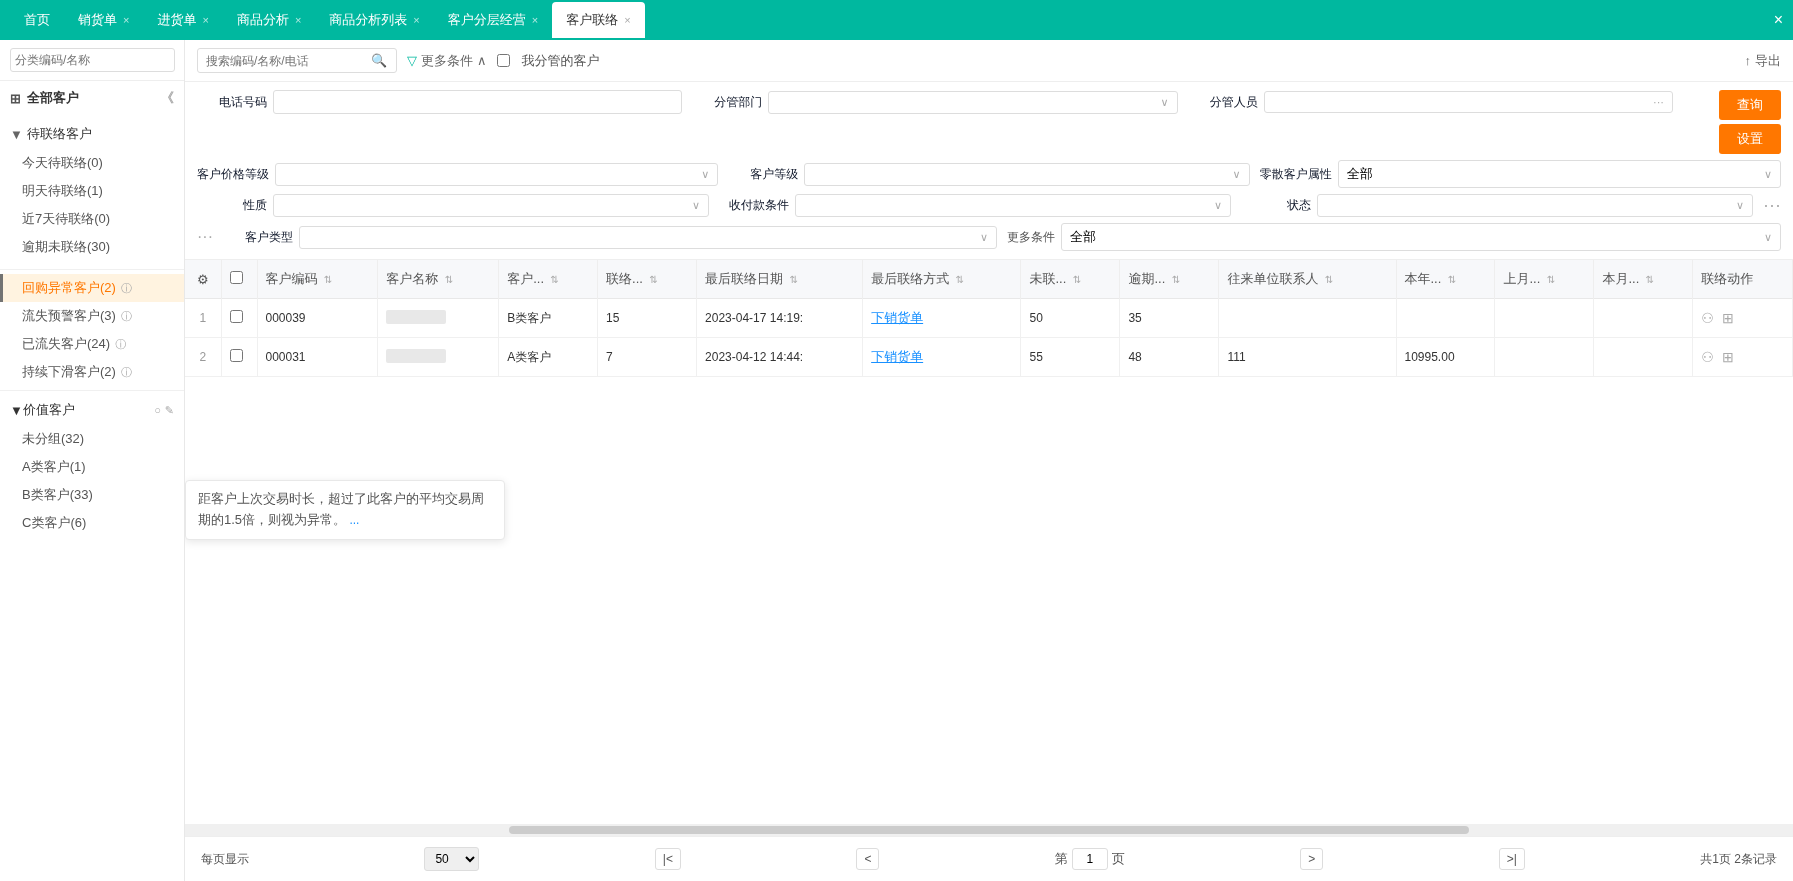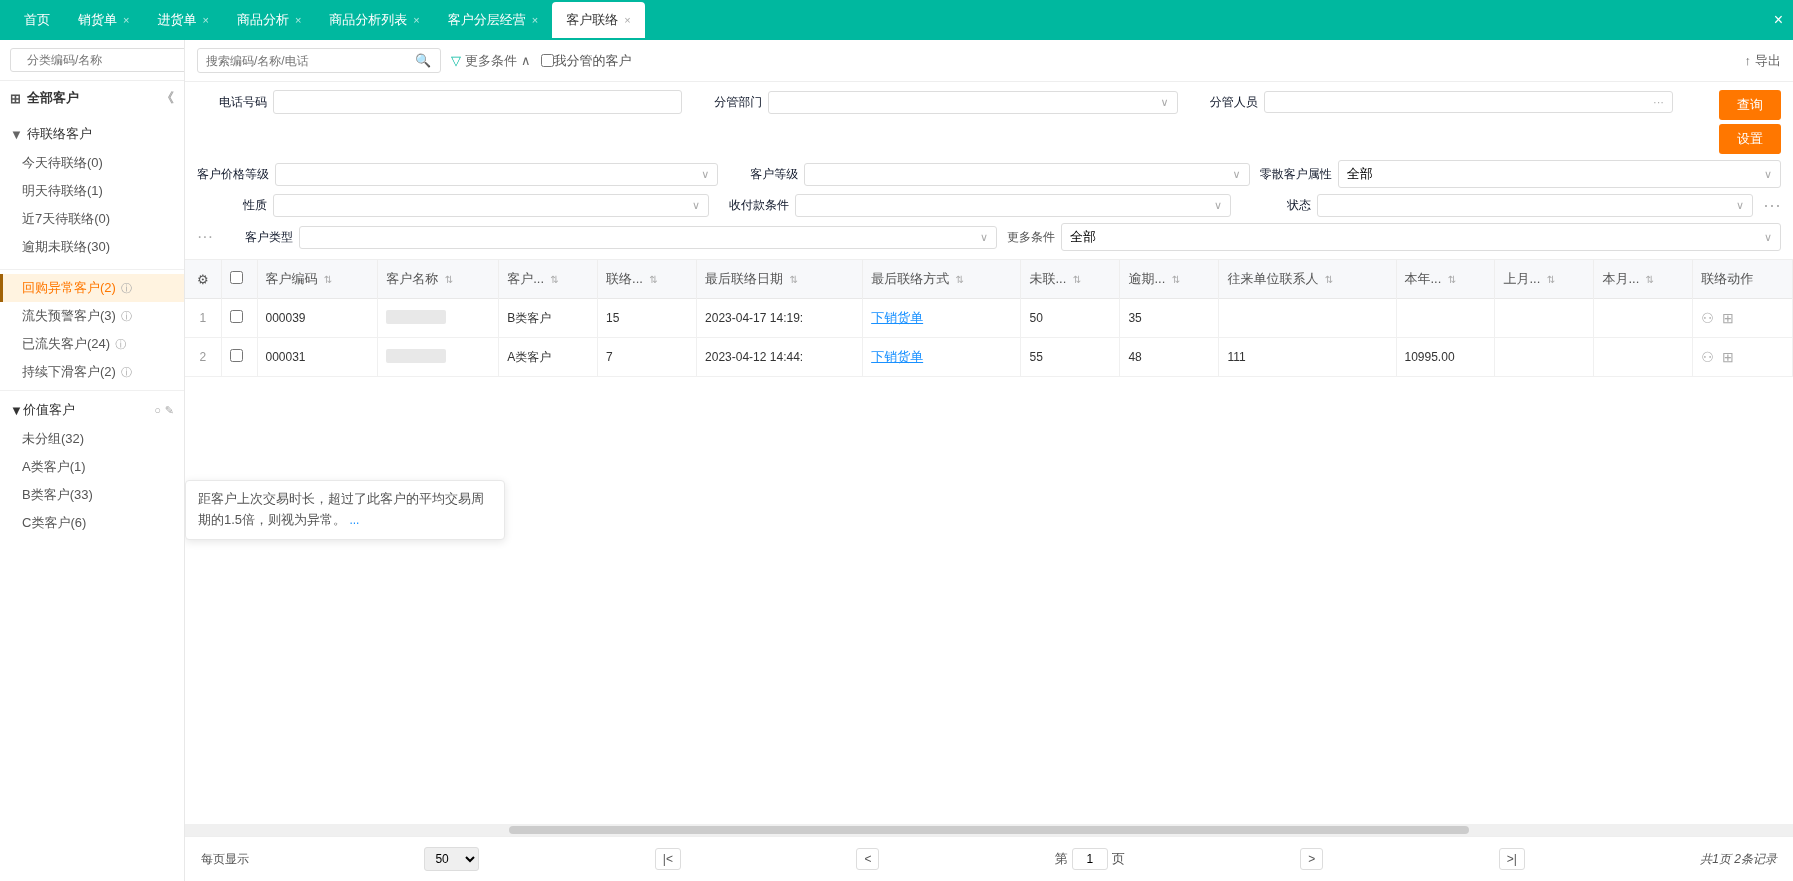--- a/index.html
+++ b/index.html
@@ -16,45 +16,45 @@
     .nav-tab .close-icon { margin-left: 6px; font-size: 11px; color: #aaa; }
     .nav-tab:not(.active) .close-icon { color: rgba(255,255,255,0.7); }
     .nav-close-all { margin-left: auto; color: #fff; cursor: pointer; font-size: 16px; }
 
     
     .main-layout { display: flex; height: calc(881px - 40px); }
 
     
     .sidebar { width: 185px; background: #fff; border-right: 1px solid #e8e8e8; display: flex; flex-direction: column; overflow: hidden; flex-shrink: 0; }
     .sidebar-search { display: flex; align-items: center; padding: 8px 10px; border-bottom: 1px solid #eee; }
-    .sidebar-search input { flex: 1; border: 1px solid #ddd; border-radius: 3px; padding: 4px 16px; font-size: 12px; outline: none; }
+    .sidebar-search input { flex: 1; border: 1px solid #ddd; border-radius: 3px; padding: 4px 4px; font-size: 12px; outline: none; }
     .sidebar-header { display: flex; align-items: center; padding: 8px 10px; font-weight: bold; color: #333; font-size: 13px; }
     .sidebar-header .grid-icon { margin-right: 6px; color: #555; }
     .sidebar-header .collapse-icon { margin-left: auto; color: #aaa; cursor: pointer; }
     .sidebar-section { padding: 4px 0; }
     .sidebar-section-title { display: flex; align-items: center; padding: 6px 10px; color: #333; font-size: 12px; cursor: pointer; }
     .sidebar-section-title .arrow { margin-right: 4px; color: #666; }
     .sidebar-item { padding: 5px 10px 5px 22px; color: #555; font-size: 12px; cursor: pointer; display: flex; align-items: center; }
-    .sidebar-item.active { background: #fff3e0; color: #ff7700; border-left: 3px solid #a16207; padding-left: 19px; }
+    .sidebar-item.active { background: #fff3e0; color: #ff7700; border-left: 3px solid #737373; padding-left: 19px; }
     .sidebar-item .info-icon { margin-left: 5px; color: #aaa; font-size: 11px; }
     .sidebar-divider { height: 1px; background: #f0f0f0; margin: 4px 0; }
     .sidebar-section-title2 { display: flex; align-items: center; padding: 6px 10px; color: #333; font-size: 12px; cursor: pointer; }
     .sidebar-edit-icons { margin-left: auto; display: flex; gap: 4px; }
 
     
     .content-area { flex: 1; display: flex; flex-direction: column; overflow: hidden; background: #fff; }
 
     
     .filter-toolbar { padding: 8px 12px; background: #fff; border-bottom: 1px solid #eee; display: flex; align-items: center; gap: 10px; }
-    .search-box { display: flex; align-items: center; border: 1px solid #ddd; border-radius: 3px; padding: 4px 8px; background: #fff; width: 244px; }
+    .search-box { display: flex; align-items: center; border: 1px solid #ddd; border-radius: 3px; padding: 4px 8px; background: #fff; width: 200px; }
     .search-box input { border: none; outline: none; font-size: 12px; flex: 1; }
     .search-box .search-icon { color: #aaa; margin-left: 4px; }
     .more-filters-btn { display: flex; align-items: center; color: #666; cursor: pointer; gap: 4px; font-size: 12px; }
     .more-filters-btn .filter-icon { color: #00b89f; }
-    .my-customers-check { display: flex; align-items: center; gap: 0; color: #555; font-size: 12px; cursor: pointer; }
+    .my-customers-check { display: flex; align-items: center; gap: 12px; color: #555; font-size: 12px; cursor: pointer; }
     .export-btn { margin-left: auto; display: flex; align-items: center; gap: 4px; color: #666; cursor: pointer; font-size: 12px; }
 
     
     .adv-filters { background: #fff; padding: 8px 12px; border-bottom: 1px solid #eee; }
     .filter-field { display: flex; align-items: center; gap: 6px; flex: 1; min-width: 0; }
     .filter-label { color: #0f172a; font-size: 12px; white-space: nowrap; min-width: 70px; text-align: right; }
     .filter-input { flex: 1; border: 1px solid #ddd; border-radius: 3px; padding: 4px 8px; font-size: 12px; outline: none; }
     .filter-select { flex: 1; display: flex; align-items: center; border: 1px solid #ddd; border-radius: 3px; padding: 4px 8px; font-size: 12px; cursor: pointer; background: #fff; justify-content: space-between; min-width: 0; }
     .filter-select .chevron { color: #aaa; font-size: 11px; }
     .btn-query { background: #ff7700; color: #fff; border: none; border-radius: 3px; padding: 6px 18px; cursor: pointer; font-size: 13px; }
@@ -76,21 +76,21 @@
     .action-icons { display: flex; gap: 8px; }
     .action-icon { color: #aaa; cursor: pointer; font-size: 14px; }
 
     
     .pagination-bar { display: flex; align-items: center; justify-content: space-between; padding: 10px 16px; background: #fff; border-top: 1px solid #eee; gap: 8px; }
     .page-size-label { color: #555; font-size: 12px; }
     .page-size-select { border: 1px solid #ddd; border-radius: 3px; padding: 3px 6px; font-size: 12px; cursor: pointer; }
     .page-nav-btn { border: 1px solid #ddd; border-radius: 3px; padding: 3px 7px; background: #fff; cursor: pointer; font-size: 12px; color: #555; }
     .page-info { font-size: 12px; color: #555; display: flex; align-items: center; gap: 4px; }
     .page-input { width: 36px; border: 1px solid #ddd; border-radius: 3px; padding: 3px 6px; text-align: center; font-size: 12px; }
-    .total-info { font-size: 12px; color: #555; font-style: italic; }
+    .total-info { font-size: 12px; color: #555; }
 
     
     .bottom-scroll-bar { height: 12px; background: #f0f0f0; display: flex; align-items: center; padding: 0 4px; }
     .scroll-thumb { width: 60%; height: 8px; background: #ccc; border-radius: 4px; margin: 0 auto; }
 
     
     .tooltip-box {
       position: absolute; left: 0; top: 220px; background: #fff; border: 1px solid #e8e8e8; border-radius: 4px; padding: 8px 12px; font-size: 12px; color: #555; max-width: 320px; box-shadow: 0 2px 8px rgba(0,0,0,0.1); z-index: 100; white-space: normal; line-height: 1.6;
     }
     .tooltip-box::after { content: '...'; color: #1890ff; }

